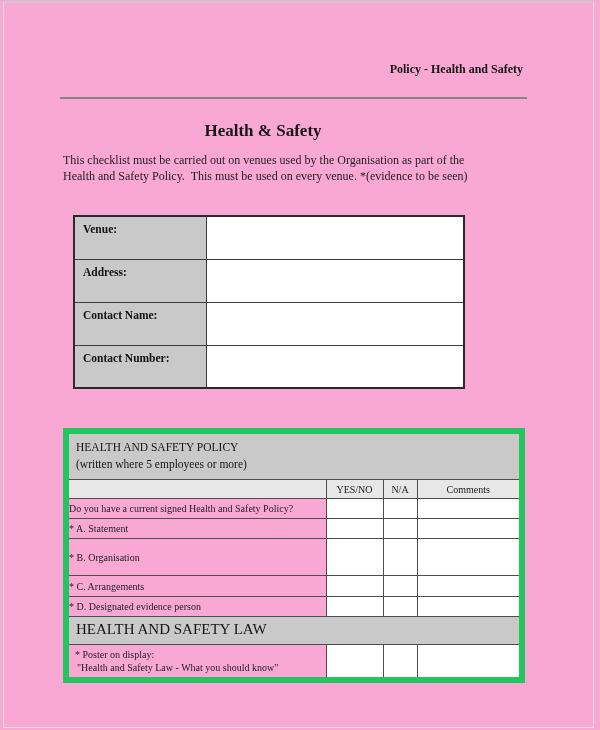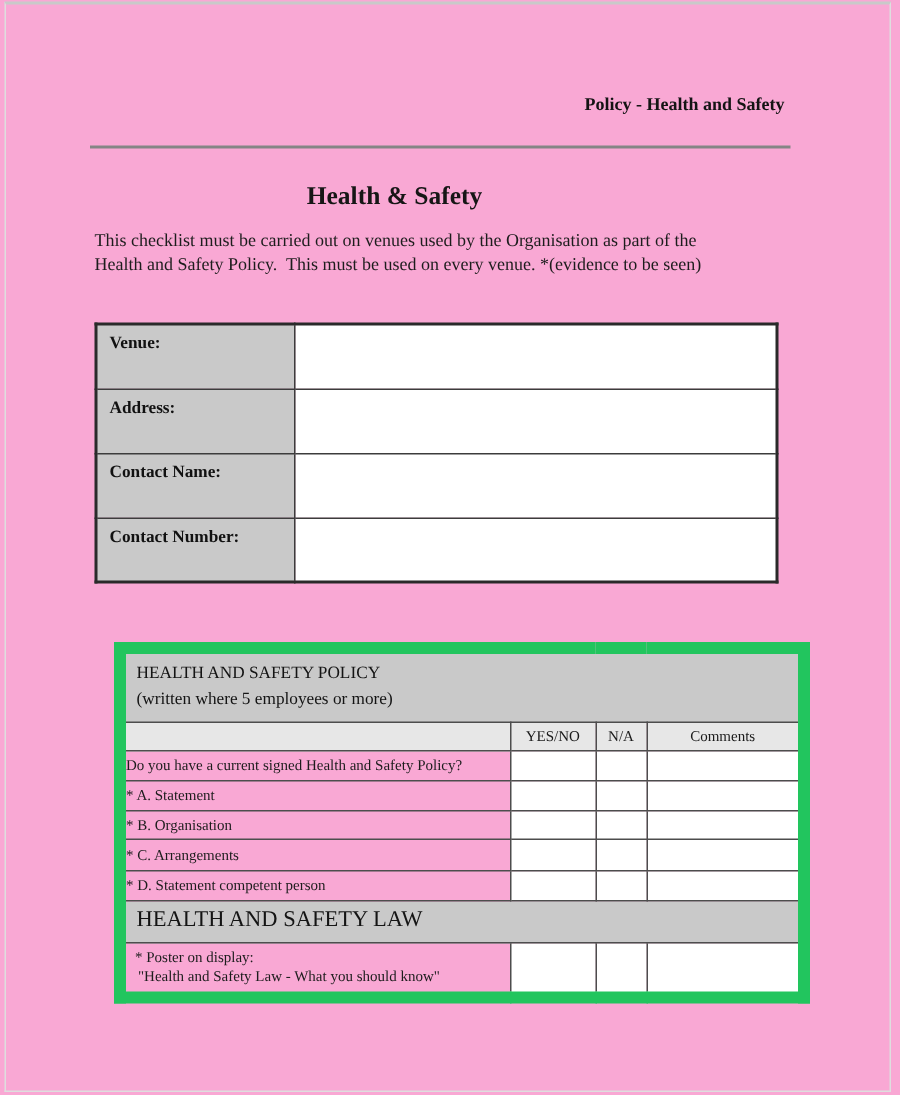--- a/index.html
+++ b/index.html
@@ -19,31 +19,31 @@
   #doc-title{
     position:absolute;top:121px;left:63px;width:400px;text-align:center;
     font-weight:bold;font-size:17px;line-height:20px;color:#161616;
   }
   #intro{position:absolute;top:152px;left:63px;font-size:12px;line-height:16px;}
   .intro-line{white-space:pre;}
 
   table{border-collapse:collapse;table-layout:fixed;}
 
   
-  #contact-table{position:absolute;left:63px;top:215px;width:456px;border:2px solid #2a2a2a;}
+  #contact-table{position:absolute;left:73px;top:215px;width:392px;border:2px solid #2a2a2a;}
   #contact-table td{border:1px solid #3c3c3c;vertical-align:top;}
   #contact-table tr{height:43px;}
   .c-label{
     width:119px;background:#c9c9c9;font-weight:bold;font-size:11.5px;
     padding:6px 4px 0 8px;color:#111;
   }
   .c-value{background:#ffffff;}
 
   
-  #checklist-table{position:absolute;left:76px;top:428px;width:456px;border:8px solid #22c55e;}
+  #checklist-table{position:absolute;left:63px;top:428px;width:456px;border:6px solid #22c55e;}
   #checklist-table td{border:1px solid #4d4d4d;vertical-align:middle;padding:0;}
   .sec-header{
     background:#c9c9c9;font-size:11.5px;line-height:17px;padding:5px 6px 6px 7px !important;
     color:#141414;vertical-align:top !important;
   }
   .row-sechead{height:46px;}
   .row-colhead{height:19px;padding-left:16px;}
   .row-colhead td{background:#e7e7e7;font-size:10px;text-align:center;color:#1a1a1a;}
   .row-q{height:20px;}
   .row-q .q-label{font-size:10px;padding:2px 4px 2px 6px;}
@@ -117,34 +117,34 @@
         <td class="answer"></td>
         <td class="answer"></td>
         <td class="answer"></td>
       </tr>
       <tr class="row-q">
         <td class="q-label">* A. Statement</td>
         <td class="answer"></td>
         <td class="answer"></td>
         <td class="answer"></td>
       </tr>
-      <tr class="row-q" style="height:19px;">
+      <tr class="row-q" style="height:37px;">
         <td class="q-label">* B. Organisation</td>
         <td class="answer"></td>
         <td class="answer"></td>
         <td class="answer"></td>
       </tr>
       <tr class="row-q" style="height:21px;">
         <td class="q-label">* C. Arrangements</td>
         <td class="answer"></td>
         <td class="answer"></td>
         <td class="answer"></td>
       </tr>
       <tr class="row-q">
-        <td class="q-label">* D. Statement competent person</td>
+        <td class="q-label">* D. Designated evidence person</td>
         <td class="answer"></td>
         <td class="answer"></td>
         <td class="answer"></td>
       </tr>
 
       <tr class="row-law">
         <td class="sec-header" colspan="4">HEALTH AND SAFETY LAW</td>
       </tr>
 
       <tr class="row-poster">

